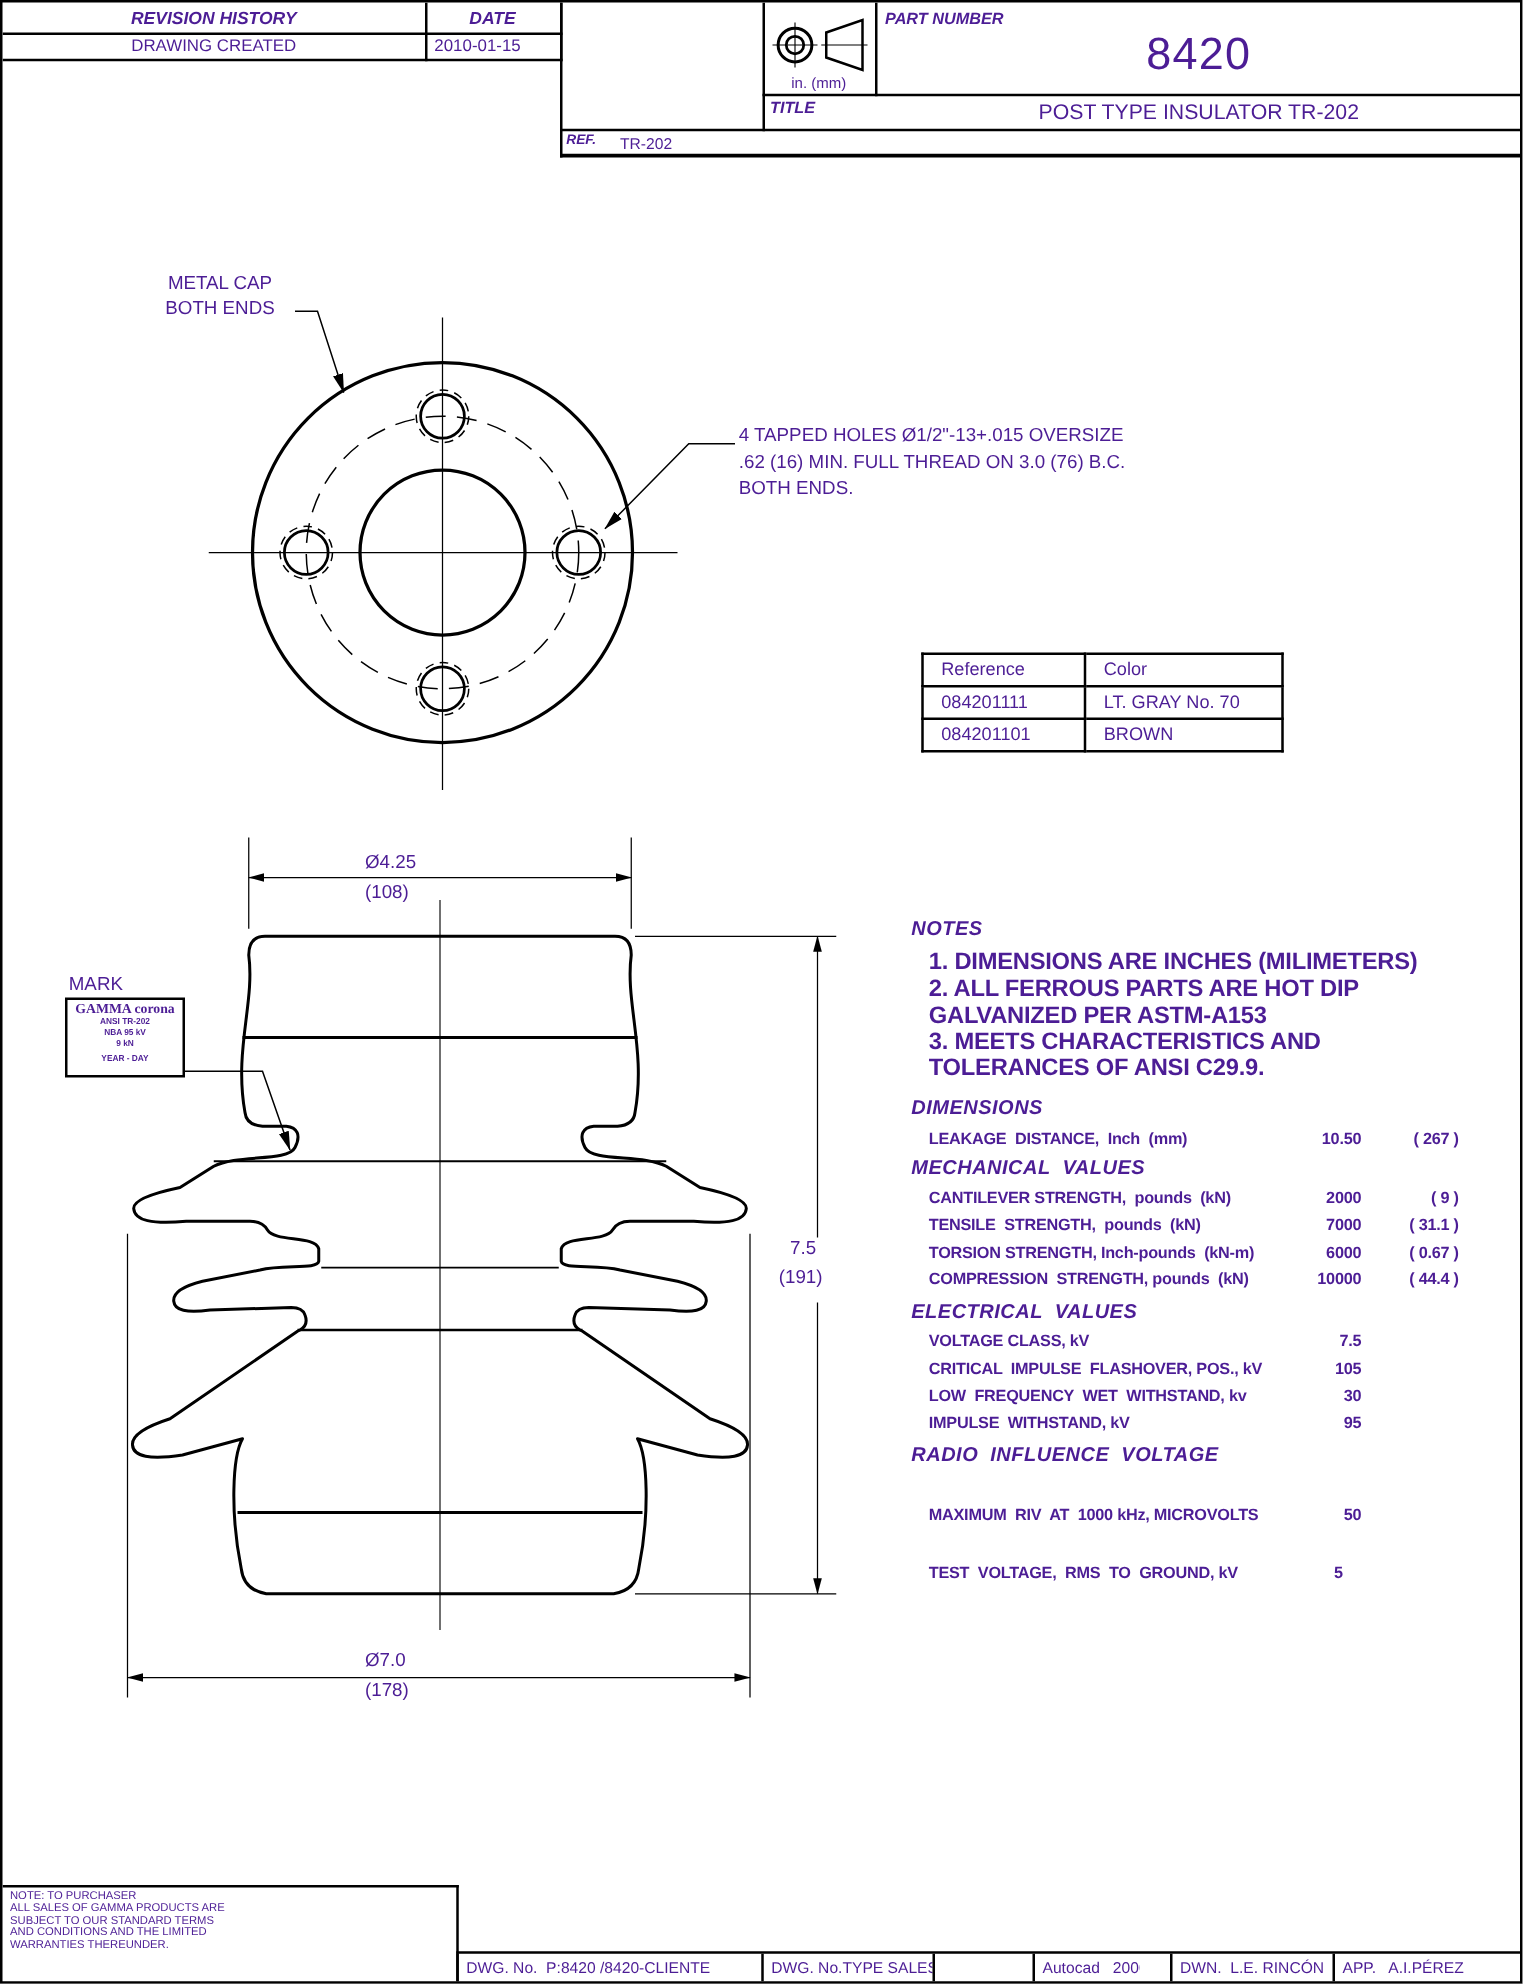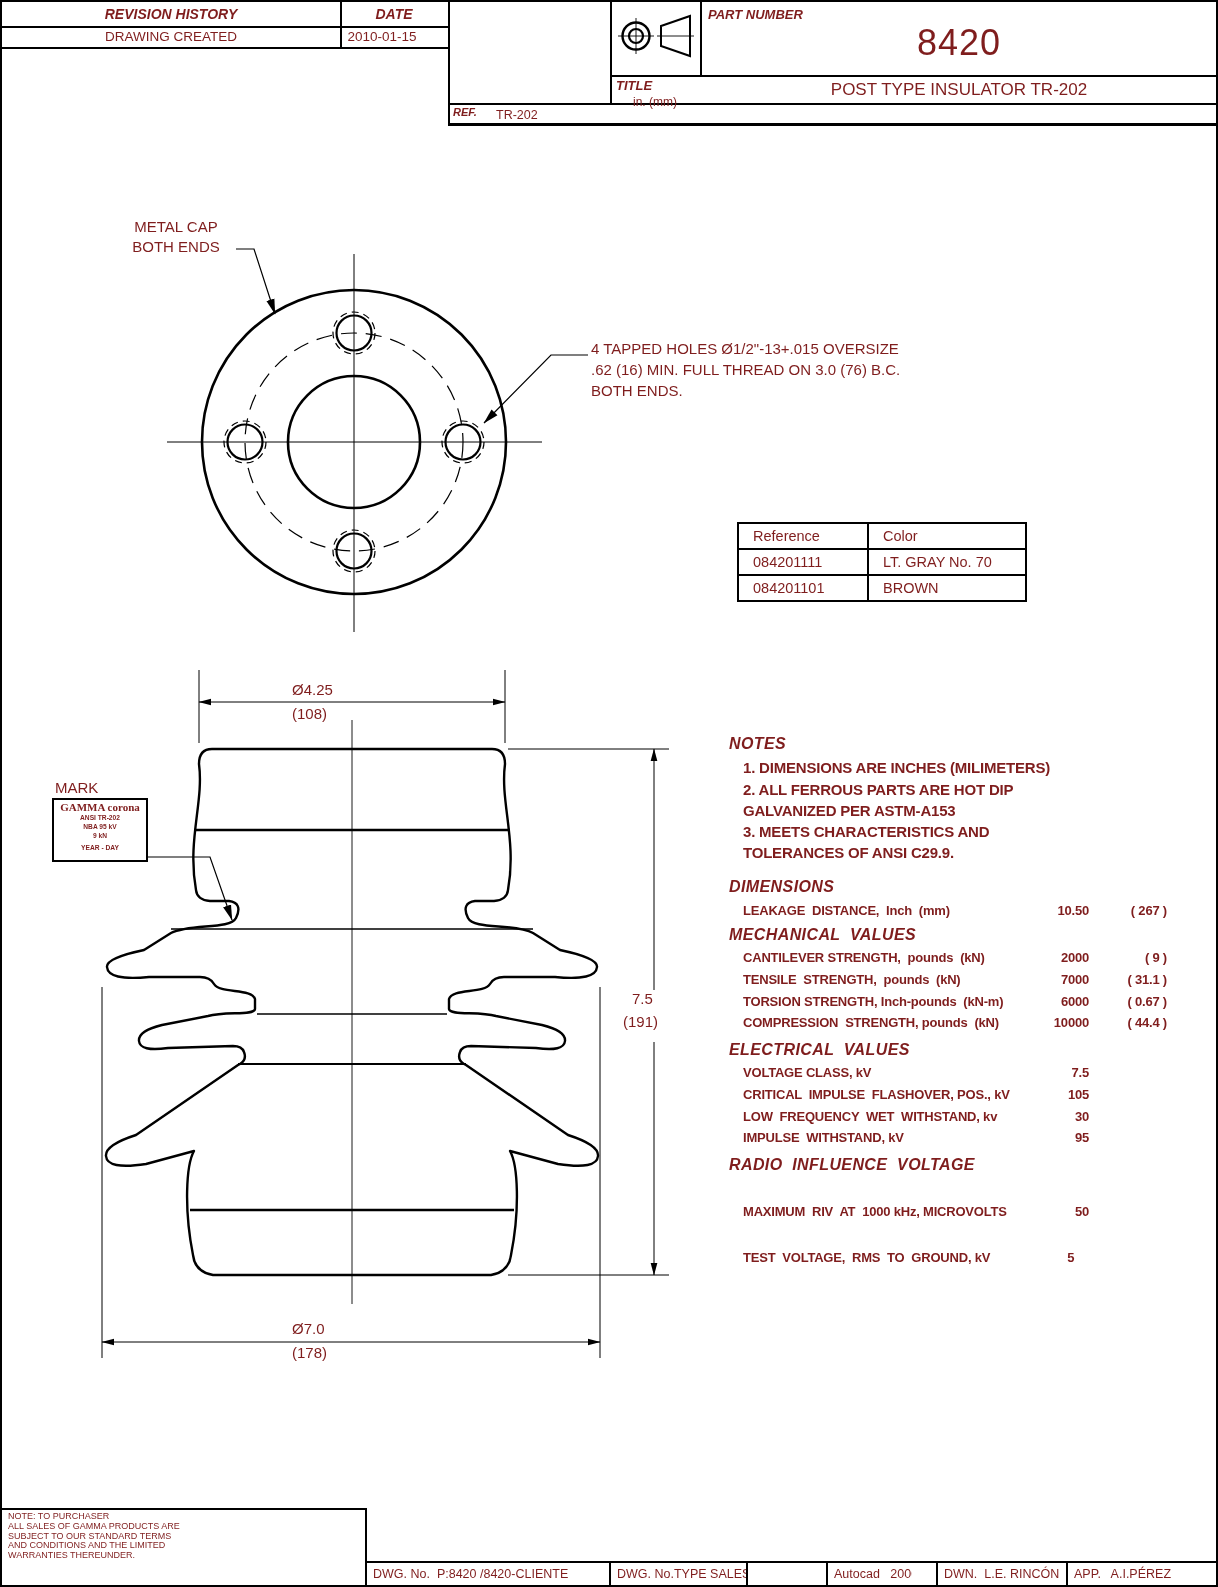--- a/index.html
+++ b/index.html
@@ -1,50 +1,50 @@
 <!DOCTYPE html>
 <html><head>
 <meta charset="utf-8">
 <style>
   html,body{margin:0;padding:0;background:#888;}
   *{box-sizing:border-box;}
   .sheet{
     position:relative;width:1218px;height:1587px;background:#fff;
-    font-family:"Liberation Sans",sans-serif;color:#7f1d1d;overflow:hidden;
+    font-family:"Liberation Sans",sans-serif;color:#4c1d95;overflow:hidden;
     border:2px solid #000;
   }
   .abs{position:absolute;}
   .hline{position:absolute;background:#000;height:2px;}
   .vline{position:absolute;background:#000;width:2px;}
   
   .rev-head{font-style:italic;font-weight:bold;font-size:14px;text-align:center;line-height:23px;}
   .rev-cell{font-size:13.5px;text-align:center;line-height:22px;}
   
   .logo-top{font-weight:bold;font-size:41px;letter-spacing:-2px;line-height:40px;text-align:center;transform:scaleY(1.05);}
   .logo-bottom{font-weight:bold;font-size:29px;letter-spacing:1px;line-height:28px;text-align:center;margin-top:-4px;}
   .blk-label{font-style:italic;font-weight:bold;font-size:13px;}
   .part-number{font-size:36px;text-align:center;letter-spacing:1px;}
   .title-text{font-size:17px;text-align:center;}
-  .units{font-size:12px;text-align:center;margin-top:36px;}
+  .units{font-size:12px;text-align:center;}
   
   .anno{font-size:15px;line-height:20px;}
   .anno-c{text-align:center;}
   .dim{font-size:15px;}
   
   .plate{border:2px solid #000;background:#fff;text-align:center;padding-top:2px;}
   .plate .brand{font-weight:bold;font-size:11px;letter-spacing:0px;line-height:11px;font-family:Liberation Serif, serif;}
   .plate .pl{font-weight:bold;font-size:7px;line-height:9px;transform:scaleX(.95);}
   .plate .pl.gap{margin-top:3px;}
   
   table.ctab{border-collapse:collapse;}
   table.ctab td,table.ctab th{border:2px solid #000;font-weight:normal;text-align:left;
     font-size:14.5px;padding:0 0 0 14px;height:26px;}
   
   .shead{position:absolute;left:727px;font-style:italic;font-weight:bold;font-size:16px;letter-spacing:.4px;white-space:pre;}
-  .nline{position:absolute;left:741px;font-weight:bold;font-size:15px;letter-spacing:-.2px;white-space:pre;}
+  .nline{position:absolute;left:741px;font-weight:bold;font-size:19px;letter-spacing:-.2px;white-space:pre;}
   .srow{position:absolute;left:741px;width:424px;display:flex;font-weight:bold;font-size:13px;letter-spacing:-.2px;}
   .srow .lbl{flex:1;white-space:pre;}
   .srow .val{width:66px;text-align:right;white-space:pre;}
   .srow .met{width:78px;text-align:right;white-space:pre;}
   
   .pnote{font-size:9px;line-height:9.8px;}
   .fcell{position:absolute;top:1561px;height:24px;border-left:2px solid #000;
     font-size:12.5px;line-height:22px;padding-left:6px;white-space:pre;overflow:hidden;}
   svg{position:absolute;left:0;top:0;}
 </style>

